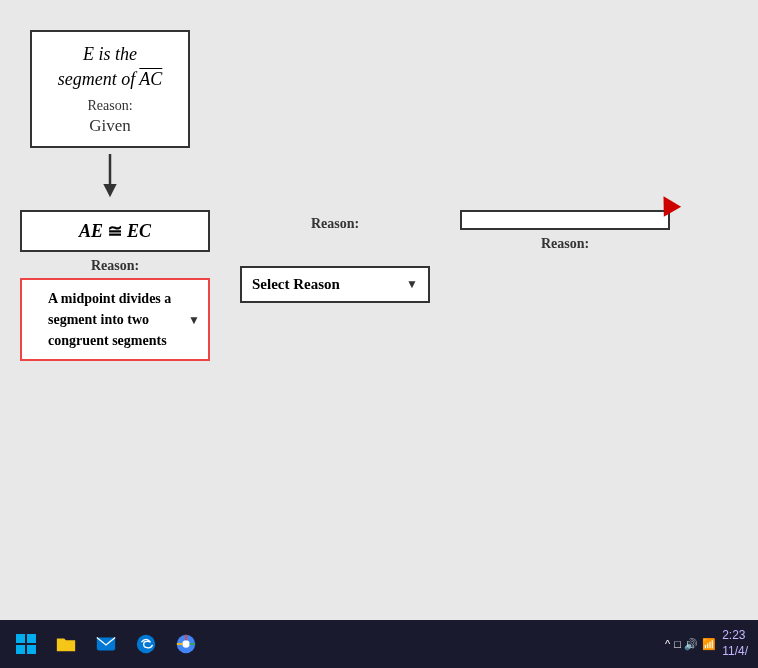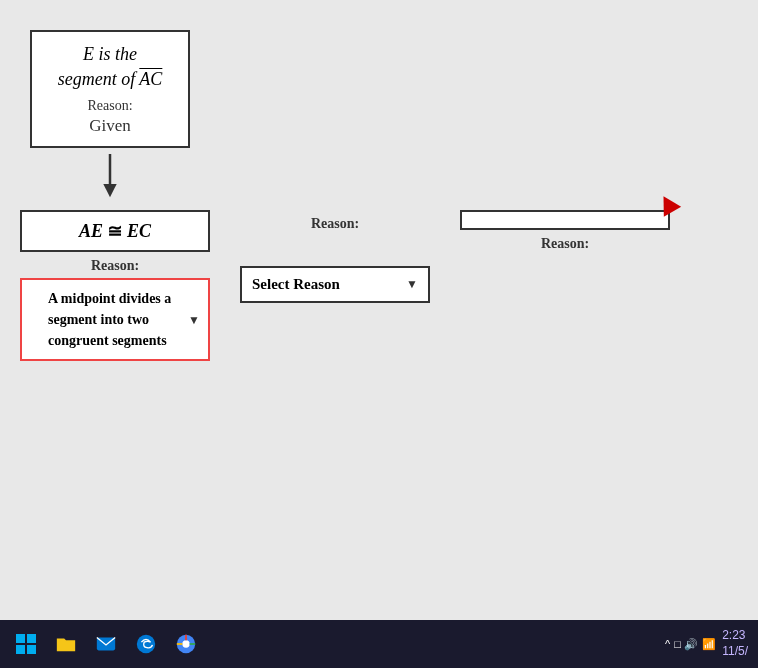--- a/index.html
+++ b/index.html
@@ -335,16 +335,16 @@
 
   <div class="taskbar-right">
     <div class="taskbar-systray">
       <span style="color:white; font-size:11px;">^</span>
       <span style="color:white; font-size:11px;">□</span>
       <span style="color:white; font-size:11px;">🔊</span>
       <span style="color:white; font-size:11px;">📶</span>
     </div>
     <div class="time" style="color:#c4b5fd; font-family: Arial, sans-serif; font-size:12px; text-align:left;">
       <div>2:23</div>
-      <div>11/5/</div>
+      <div>11/4/</div>
     </div>
   </div>
 </div>
 
 </body></html>

